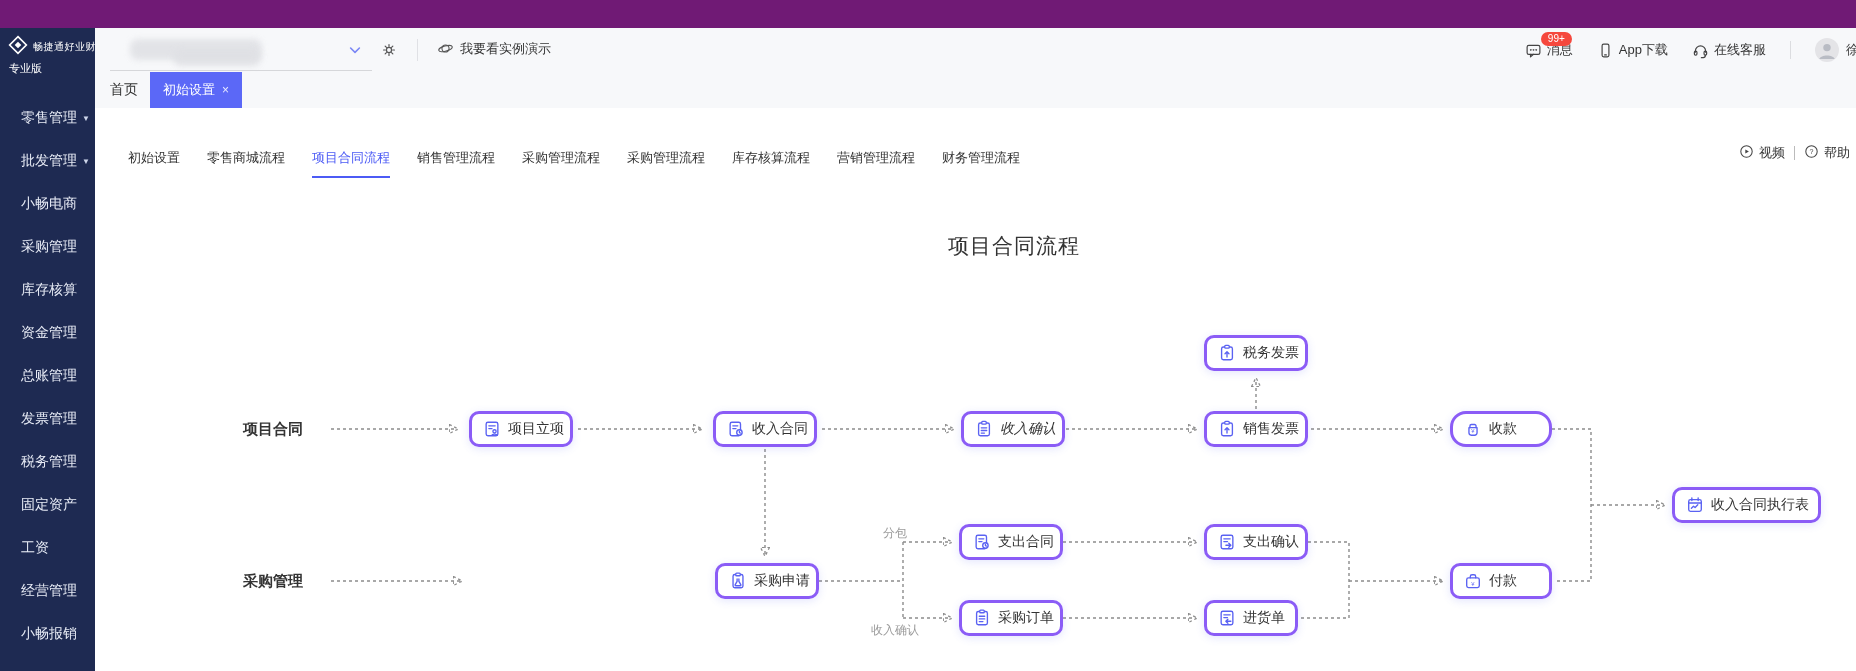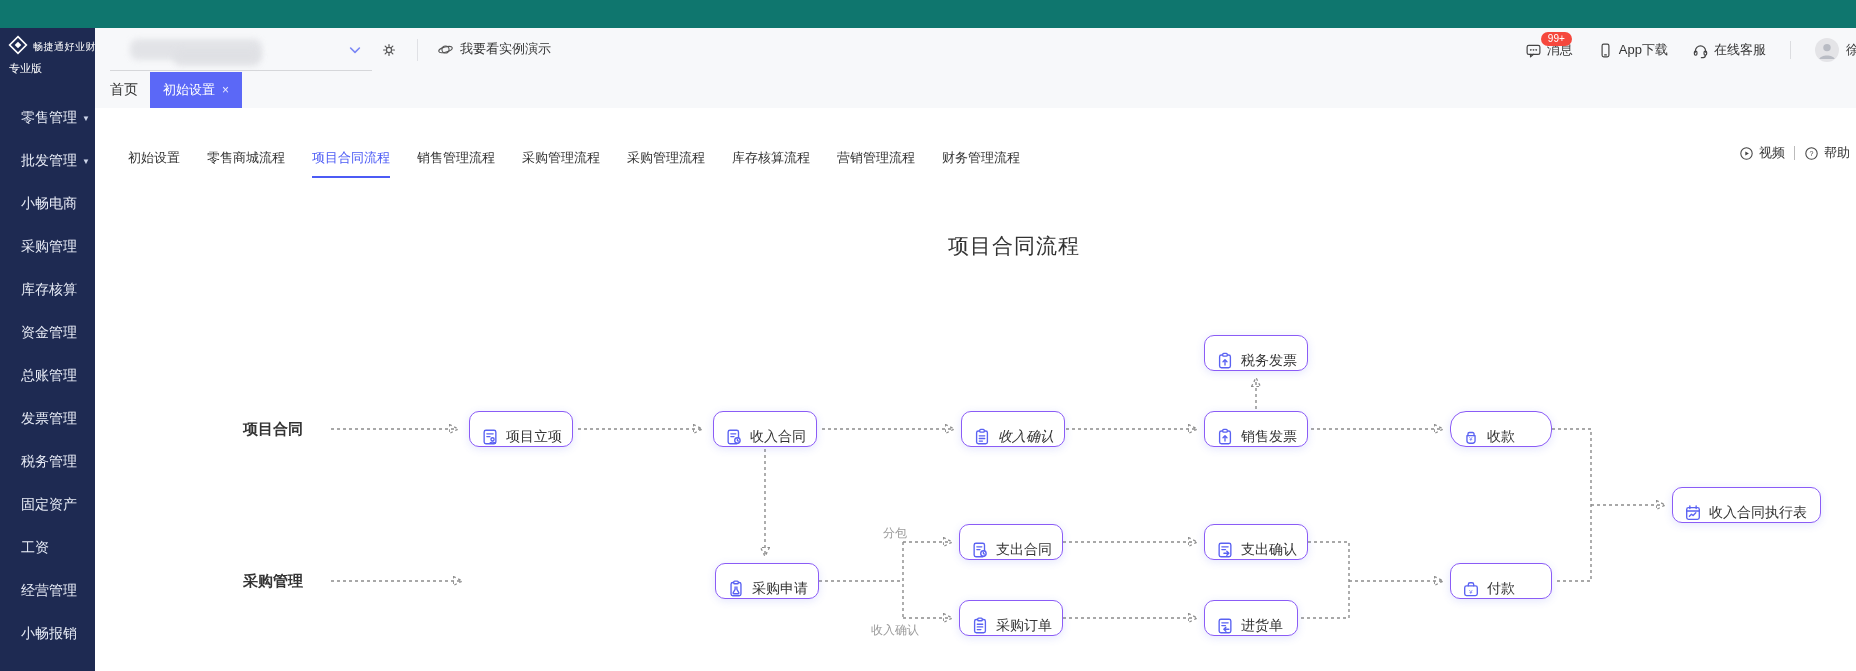--- a/index.html
+++ b/index.html
@@ -1,38 +1,38 @@
 <!DOCTYPE html>
 <html><head>
 <meta charset="utf-8">
 <style>
   * { margin:0; padding:0; box-sizing:border-box; }
   html,body { width:1856px; height:671px; overflow:hidden; background:#fff;
               font-family:"Liberation Sans","DejaVu Sans",sans-serif; }
-  .app { position:relative; width:1856px; height:671px; overflow:hidden; background:#0f766e;padding-left:16px; }
+  .app { position:relative; width:1856px; height:671px; overflow:hidden; background:#701a75;padding-left:16px; }
 
   
   .rail { position:absolute; left:0; top:28px; width:95px; height:643px; background:#1e2a52; z-index:5; }
   .brand { position:absolute; left:8px; top:7px; display:flex; align-items:center; gap:5px; }
   .brand-name { color:#fff; font-size:10px; letter-spacing:.5px; white-space:nowrap; }
   .edition { position:absolute; left:9px; top:33px; color:#fff; font-size:11px; }
   .menu { position:absolute; left:0; top:68px; width:95px; }
   .menu-item { height:43px; display:flex; align-items:center; padding-left:21px; gap:5px;
                color:#e8ecf6; font-size:14px; cursor:pointer; white-space:nowrap; }
   .caret { font-size:8px; color:#cdd5ea; transform:translateY(1px); }
 
   
   .topbar { position:absolute; left:95px; top:28px; width:1761px; height:44px; background:#f7f8fa; z-index:4; }
   .redact { position:absolute; background:#dfe0e4; border-radius:8px; filter:blur(3px); opacity:.85; }
   .search-line { position:absolute; left:15px; top:42px; width:262px; height:1px; background:#d6d7da; }
   .hicon { display:inline-flex; align-items:center; justify-content:center; }
   .tb-chevron { position:absolute; left:252px; top:14px; }
   .tb-gear { position:absolute; left:286px; top:14px; }
   .tb-div { position:absolute; left:322px; top:11px; width:1px; height:22px; background:#e0e1e5; }
-  .demo { position:absolute; left:342px; top:12px; display:flex; align-items:center; gap:6px;
+  .demo { position:absolute; left:342px; top:12px; display:flex; align-items:flex-start; gap:6px;
           font-size:13px; color:#333; cursor:pointer; }
   .right-cluster { position:absolute; right:-16px; top:0; height:44px; display:flex; align-items:center; gap:24px; }
   .hitem { display:flex; align-items:center; gap:5px; font-size:13px; color:#333; cursor:pointer; position:relative; white-space:nowrap; }
   .badge { position:absolute; top:-9px; left:16px; background:#f5483d; color:#fff; font-size:10px;
            padding:1px 7px; border-radius:9px; line-height:12px; }
   .v-div { width:1px; height:18px; background:#dcdde0; }
   .user { display:flex; align-items:center; gap:7px; font-size:13px; color:#333; }
 
   
   .tabrow { position:absolute; left:95px; top:72px; width:1761px; height:36px; background:#f7f8fa; z-index:4; }
@@ -43,31 +43,31 @@
                 color:#fff; font-size:13px; cursor:pointer; }
   .tab-close { font-size:12px; color:#e8eaff; cursor:pointer; }
 
   
   .main { position:absolute; left:95px; top:108px; width:1761px; height:563px; background:#fff; }
   .subtabs { position:absolute; left:33px; top:30px; height:40px; display:flex; gap:27px; }
   .subtab { line-height:40px; font-size:13px; color:#333; cursor:pointer; white-space:nowrap; }
   .subtab.active { color:#4c5bf5; border-bottom:2px solid #4c5bf5; }
   .aux { position:absolute; right:6px; top:36px; display:flex; align-items:center; gap:9px;
          font-size:13px; color:#333; }
-  .aux-item { display:flex; align-items:center; gap:5px; cursor:pointer; }
+  .aux-item { display:flex; align-items:flex-start; gap:5px; cursor:pointer; }
   .aux-div { width:1px; height:14px; background:#bbb; }
 
   .flow-title { position:absolute; left:919px; top:124px; transform:translateX(-50%);
                 font-size:21px; color:#333; letter-spacing:1px; white-space:nowrap; }
 
   .connectors { position:absolute; left:0; top:0; pointer-events:none; }
   .connectors path { fill:none; stroke:#8c8c8c; stroke-width:1.4; stroke-dasharray:3 3; }
 
-  .node { position:absolute; height:36px; background:#fff; border:1px solid #8b5cf6; border-radius:10px;
-          box-shadow:0 2px 8px rgba(90,98,242,.16); display:flex; align-items:flex-end; gap:7px;
+  .node { position:absolute; height:36px; background:#fff; border:3px solid #8b5cf6; border-radius:10px;
+          box-shadow:0 2px 8px rgba(90,98,242,.16); display:flex; align-items:center; gap:7px;
           padding:0 11px; font-size:14px; color:#333; cursor:pointer; white-space:nowrap; }
   .nicon { display:inline-flex; width:18px; height:18px; }
   .nicon svg { stroke:#5a62f2; fill:none; stroke-width:1.5; stroke-linecap:round; stroke-linejoin:round; }
   .row-label { position:absolute; font-size:15px; font-weight:600; color:#333; white-space:nowrap; }
   .branch-label { position:absolute; font-size:12px; color:#9a9a9a; white-space:nowrap; }
 </style>
 </head>
 <body>
 
 <div class="app">

